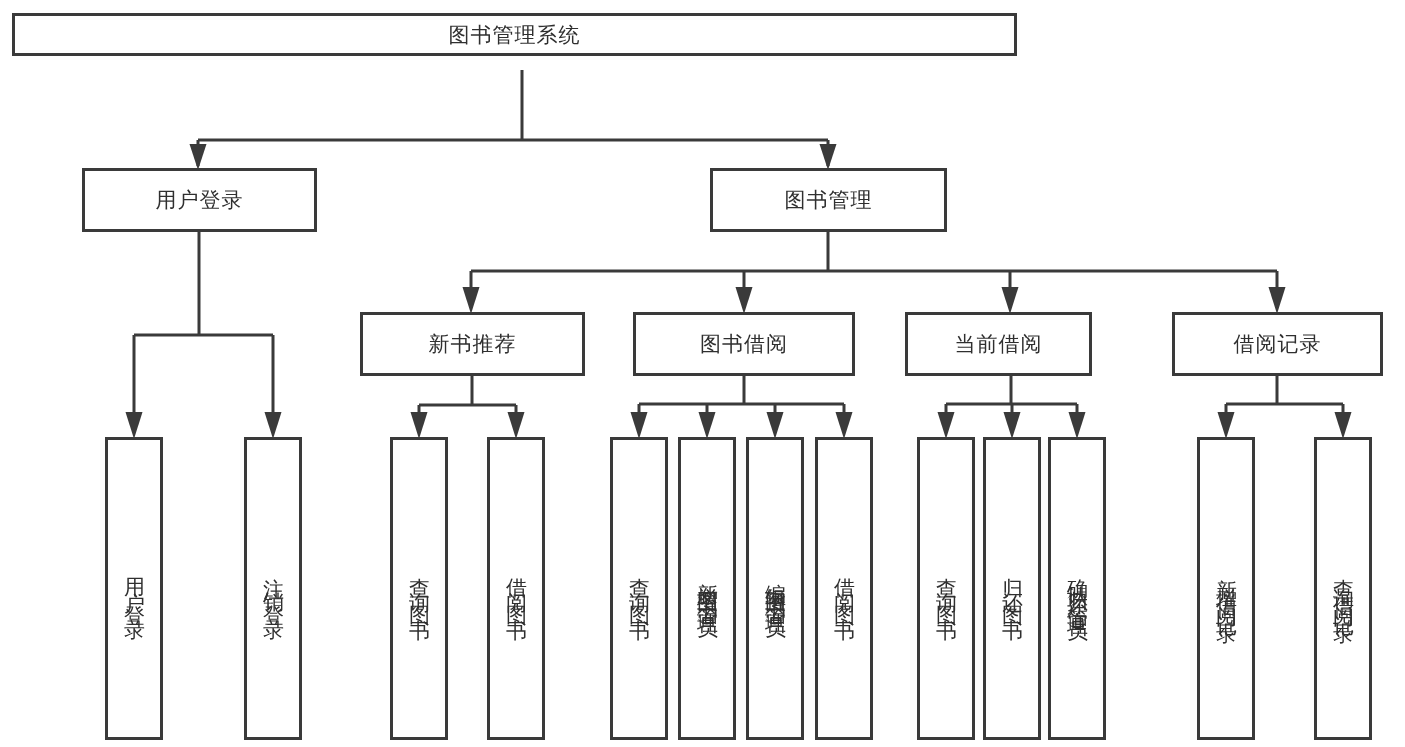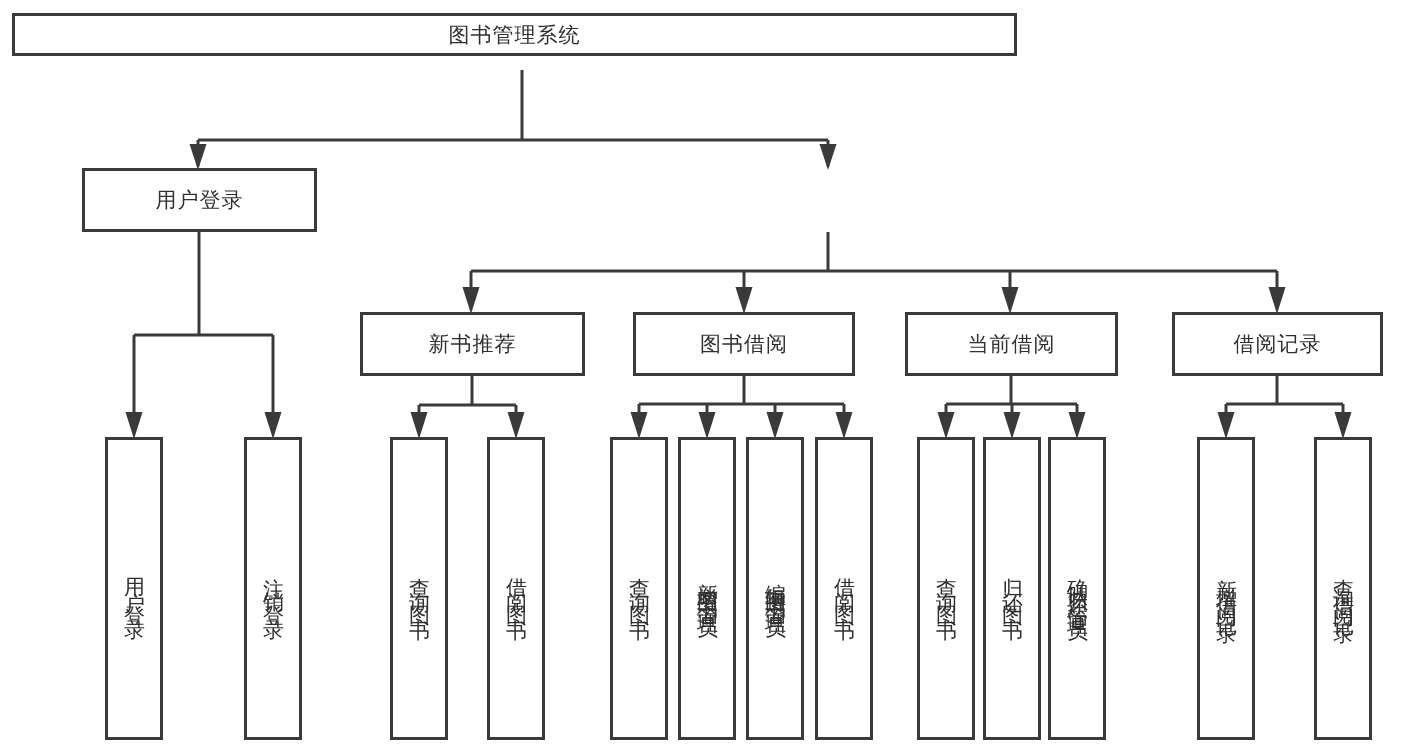--- a/index.html
+++ b/index.html
@@ -94,24 +94,25 @@
       <polygon points="1003.5,412 1020.5,412 1012,439"></polygon>
       <polygon points="1068.5,412 1085.5,412 1077,439"></polygon>
       <polygon points="1217.5,412 1234.5,412 1226,439"></polygon>
       <polygon points="1334.5,412 1351.5,412 1343,439"></polygon>
     </g>
   </svg>
 
   <div class="hbox" style="left:12px;top:13px;width:1005px;height:43px;">图书管理系统</div>
 
   <div class="hbox" style="left:82px;top:168px;width:235px;height:64px;">用户登录</div>
+  <div class="hbox" style="left:710px;top:168px;width:237px;height:64px;">图书管理</div>
 
   <div class="hbox" style="left:360px;top:312px;width:225px;height:64px;">新书推荐</div>
   <div class="hbox" style="left:633px;top:312px;width:222px;height:64px;">图书借阅</div>
-  <div class="hbox" style="left:905px;top:312px;width:213px;height:64px;">当前借阅</div>
+  <div class="hbox" style="left:905px;top:312px;width:187px;height:64px;">当前借阅</div>
   <div class="hbox" style="left:1172px;top:312px;width:211px;height:64px;">借阅记录</div>
 
   <div class="vbox" style="left:105px;">
     <span class="vtext s4">用户登录</span>
   </div>
   <div class="vbox" style="left:244px;">
     <span class="vtext s4">注销登录</span>
   </div>
 
   <div class="vbox" style="left:390px;">

